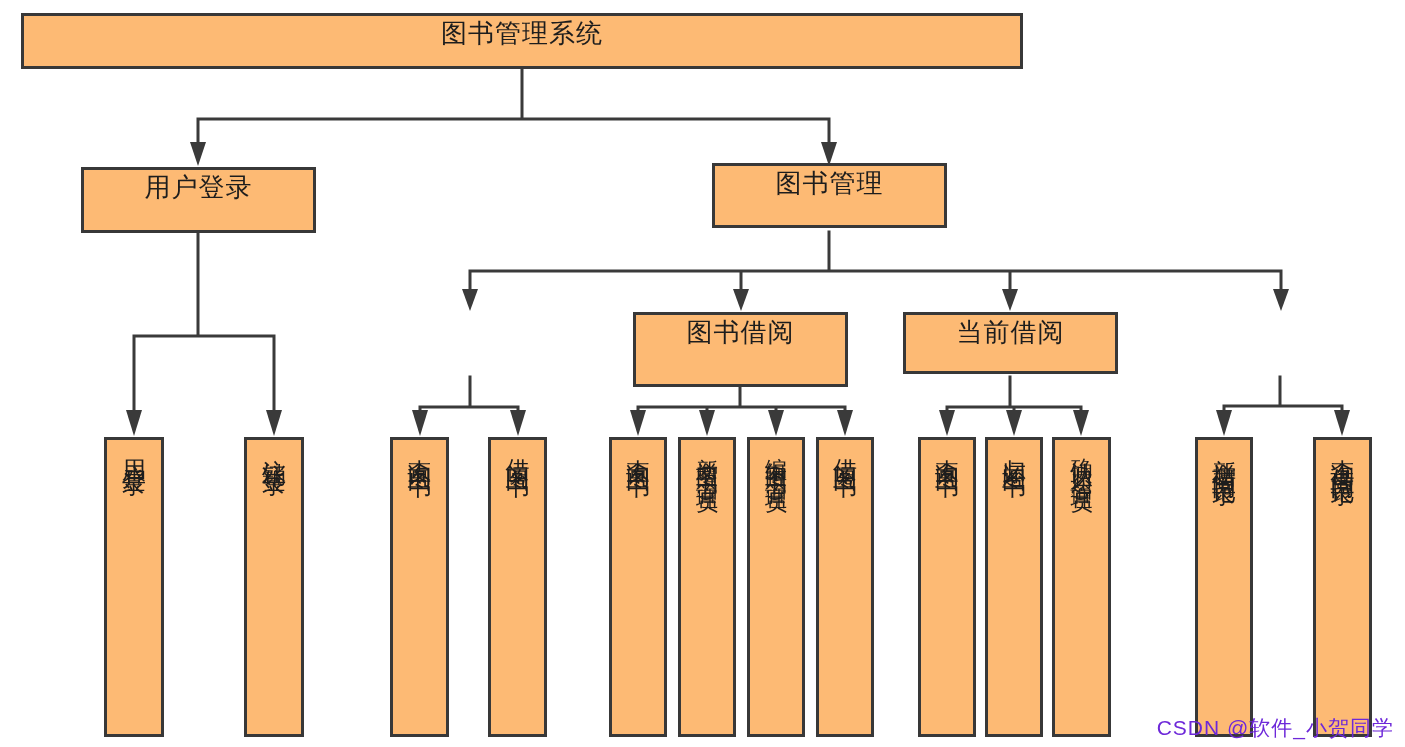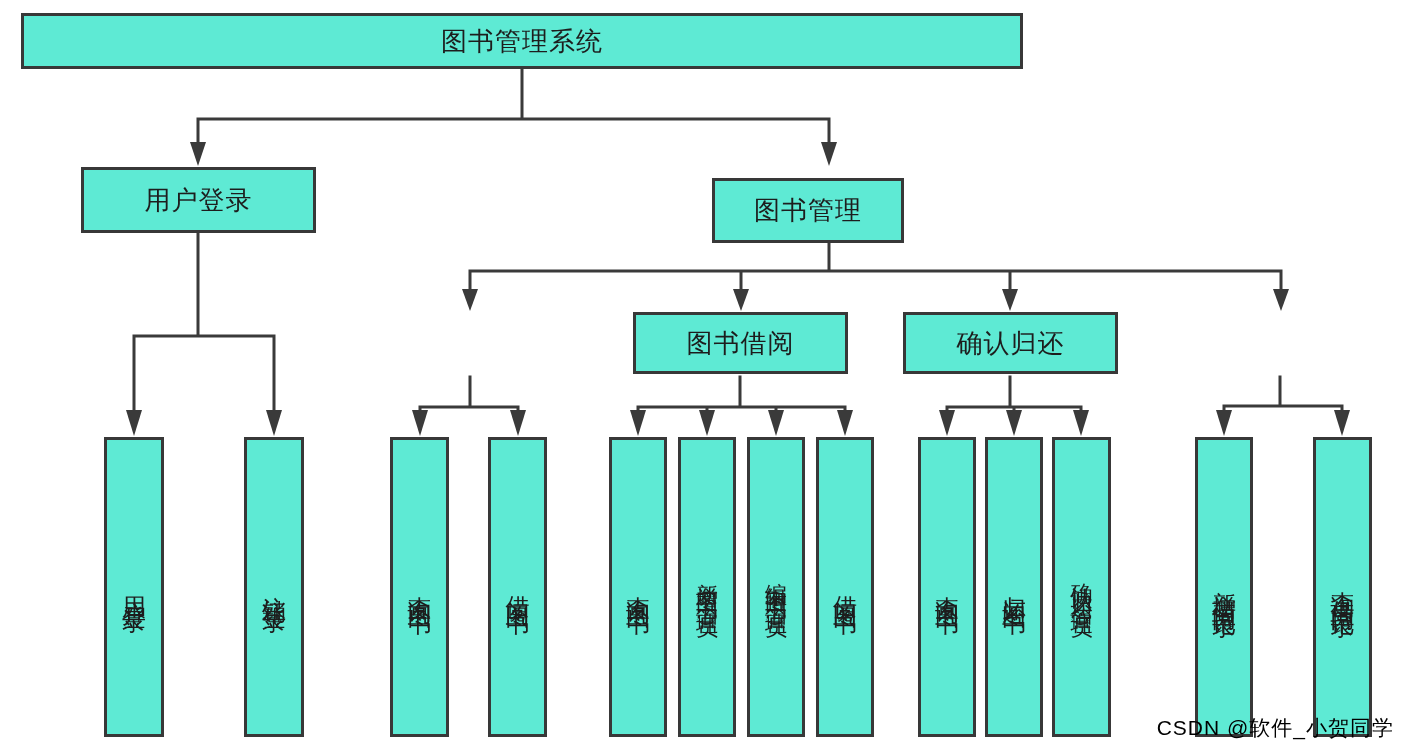--- a/index.html
+++ b/index.html
@@ -9,40 +9,40 @@
     background:#ffffff;
     font-family:"Liberation Sans", sans-serif;
     overflow:hidden;
   }
   svg.wires { position:absolute; left:0; top:0; width:1405px; height:747px; }
   .wire   { stroke:#3a3a3a; stroke-width:3; fill:none; stroke-linecap:square; }
   .ahead  { fill:#3a3a3a; stroke:none; }
   .box {
     position:absolute;
     box-sizing:border-box;
-    background:#5eead4;
+    background:#fdba74;
     border:3px solid #383838;
-    display:flex; align-items:center; justify-content:center;
+    display:flex; justify-content:center;
     color:#1d1d1d;
   }
   .hlabel { font-size:26px; letter-spacing:1px; white-space:nowrap; }
   .vtext {
     writing-mode:vertical-rl;
     text-orientation:mixed;
     font-size:24px;
     letter-spacing:5px;
     white-space:nowrap;
     color:#1d1d1d;
   }
   .leaf-narrow .vtext { font-size:22px; letter-spacing:5px; }
   .watermark {
     position:absolute;
     right:11px; top:714px;
     font-size:21px;
-    color:#000000;
+    color:#6d28d9;
     letter-spacing:1px;
     white-space:nowrap;
   }
 </style>
 </head>
 <body>
 
 <div class="stage">
 
   <svg class="wires" viewBox="0 0 1405 747">
@@ -81,29 +81,29 @@
     <path class="ahead" d="M1342 436 l-8 -26 h16 z"></path>
   </svg>
 
   <div class="box" style="left:21px;top:13px;width:1002px;height:56px">
     <span class="hlabel">图书管理系统</span>
   </div>
 
   <div class="box" style="left:81px;top:167px;width:235px;height:66px">
     <span class="hlabel">用户登录</span>
   </div>
-  <div class="box" style="left:712px;top:178px;width:192px;height:65px">
+  <div class="box" style="left:712px;top:163px;width:235px;height:65px">
     <span class="hlabel">图书管理</span>
   </div>
 
-  <div class="box" style="left:633px;top:312px;width:215px;height:62px">
+  <div class="box" style="left:633px;top:312px;width:215px;height:75px">
     <span class="hlabel">图书借阅</span>
   </div>
   <div class="box" style="left:903px;top:312px;width:215px;height:62px">
-    <span class="hlabel">确认归还</span>
+    <span class="hlabel">当前借阅</span>
   </div>
 
   <div class="box leaf" style="left:104px;top:437px;width:60px;height:300px">
     <span class="vtext">用户登录</span>
   </div>
   <div class="box leaf" style="left:244px;top:437px;width:60px;height:300px">
     <span class="vtext">注销登录</span>
   </div>
 
   <div class="box leaf" style="left:390px;top:437px;width:59px;height:300px">

